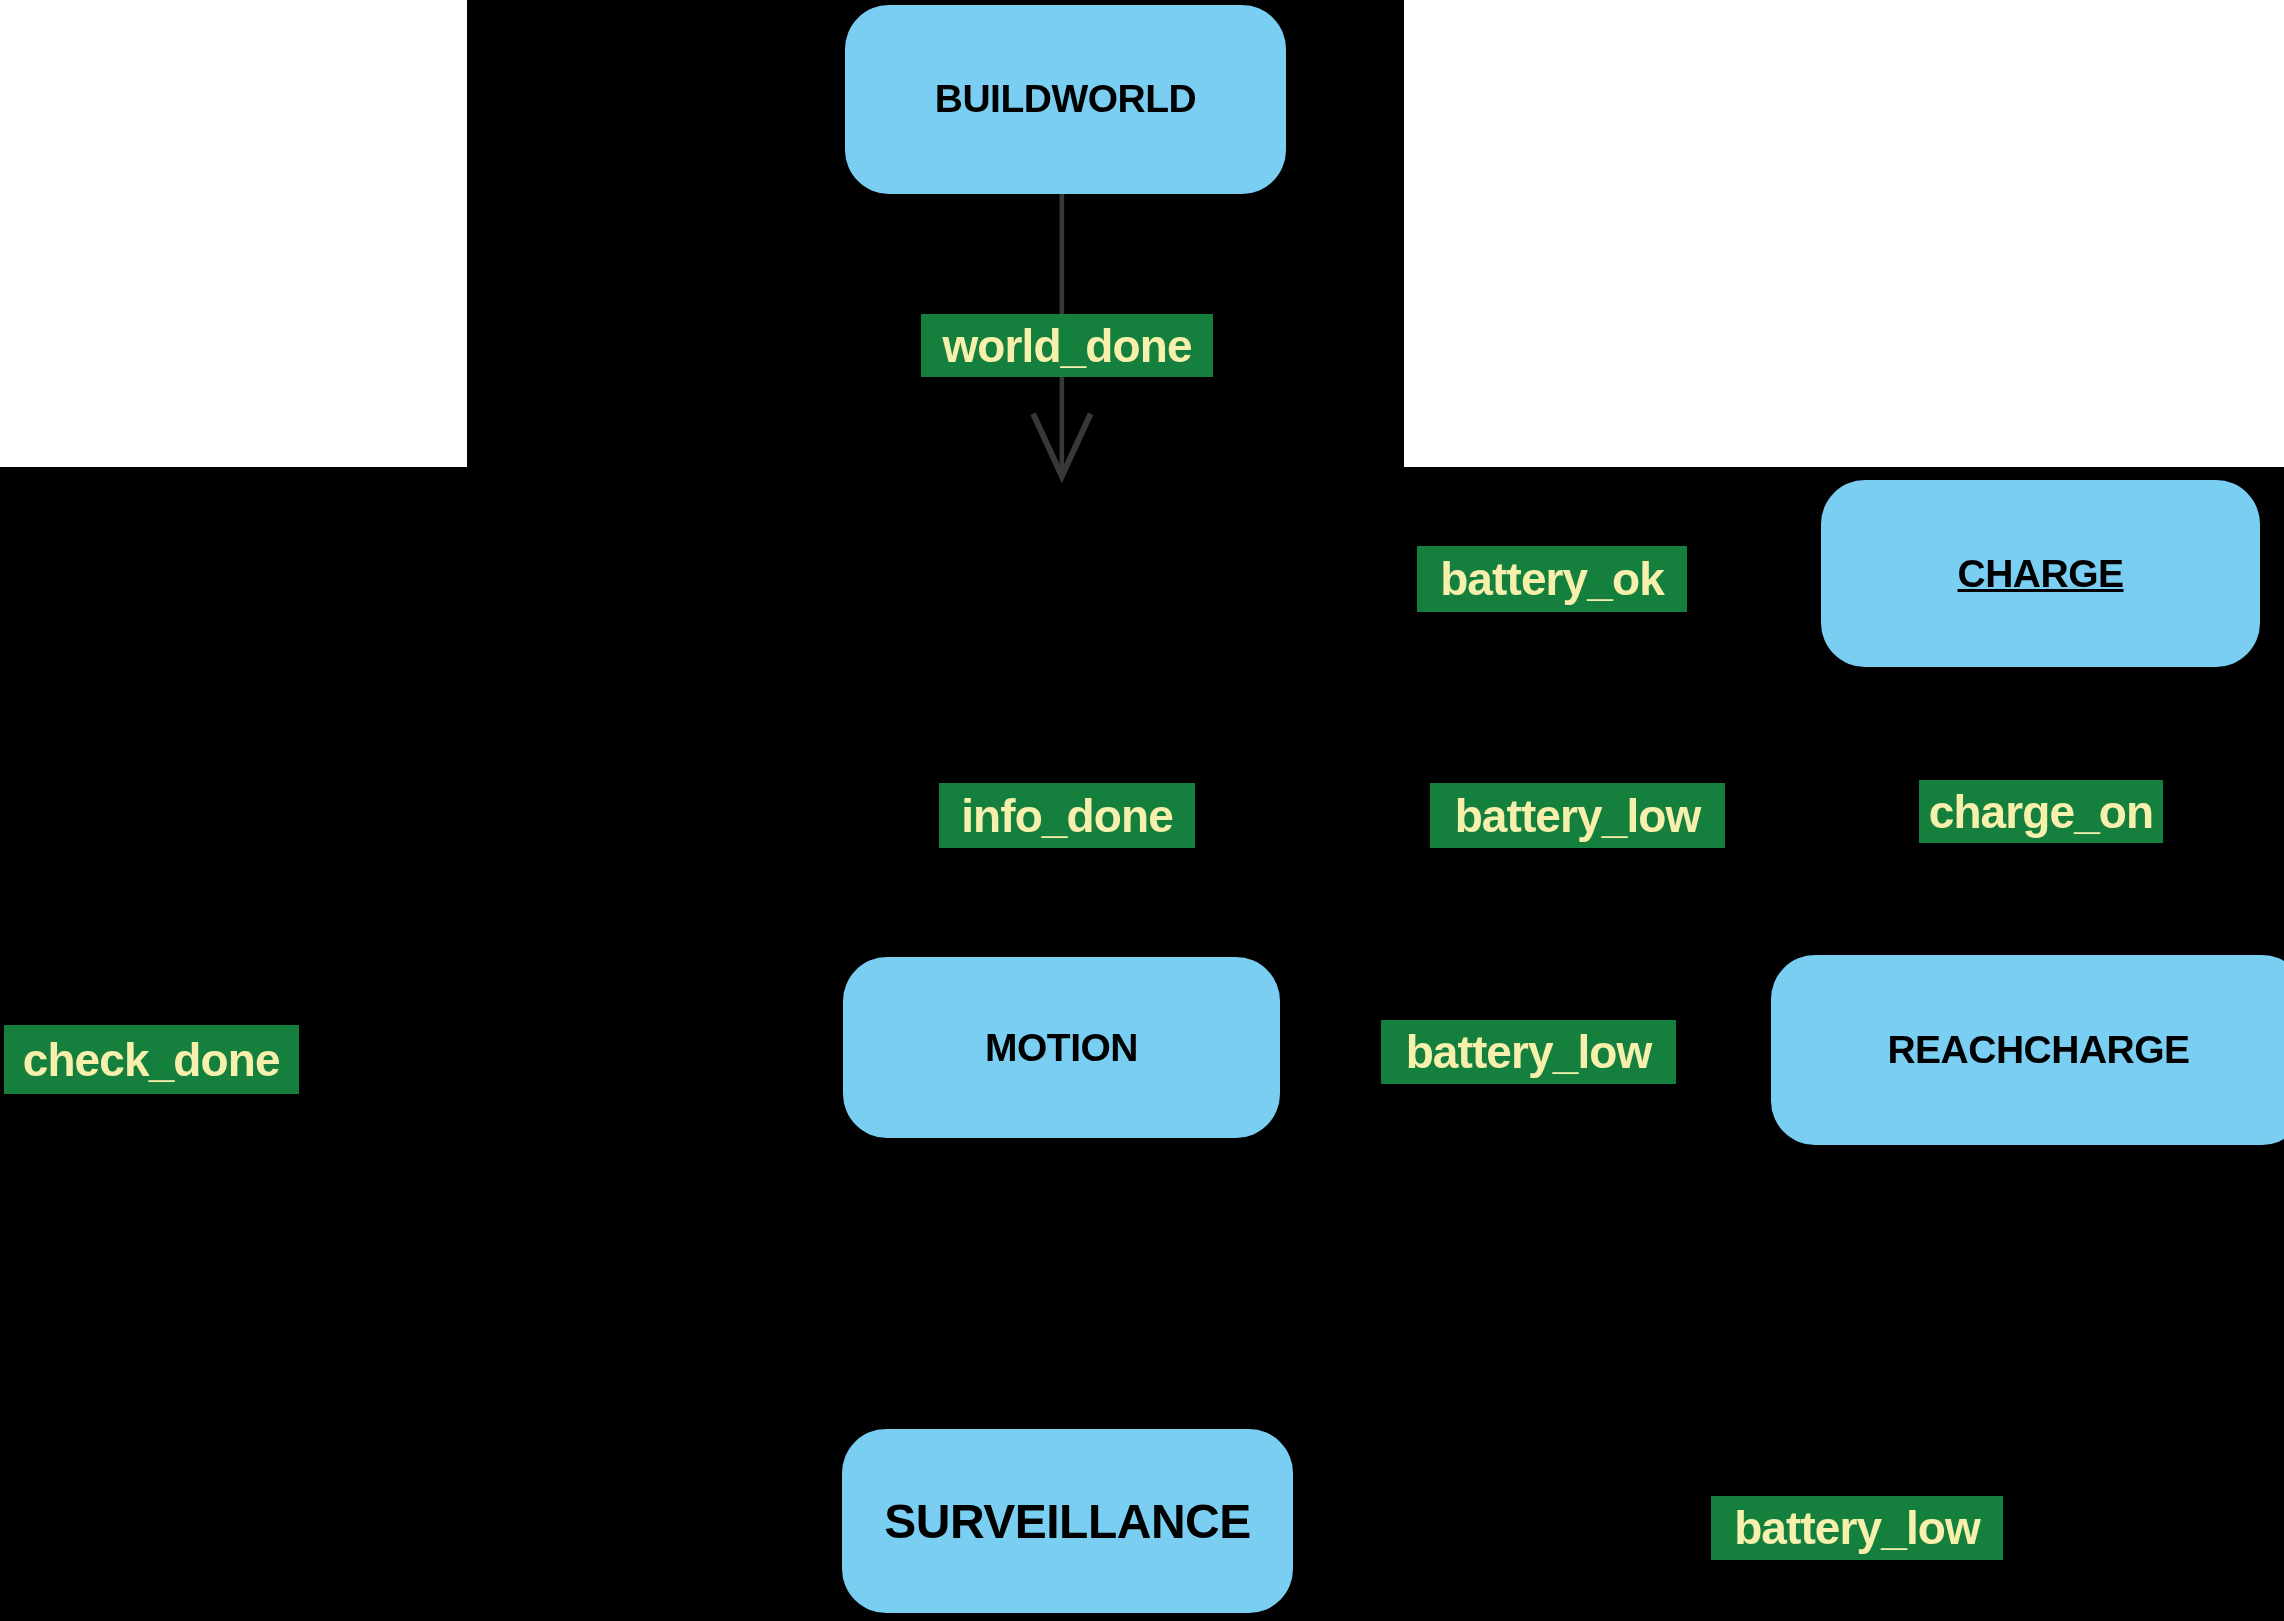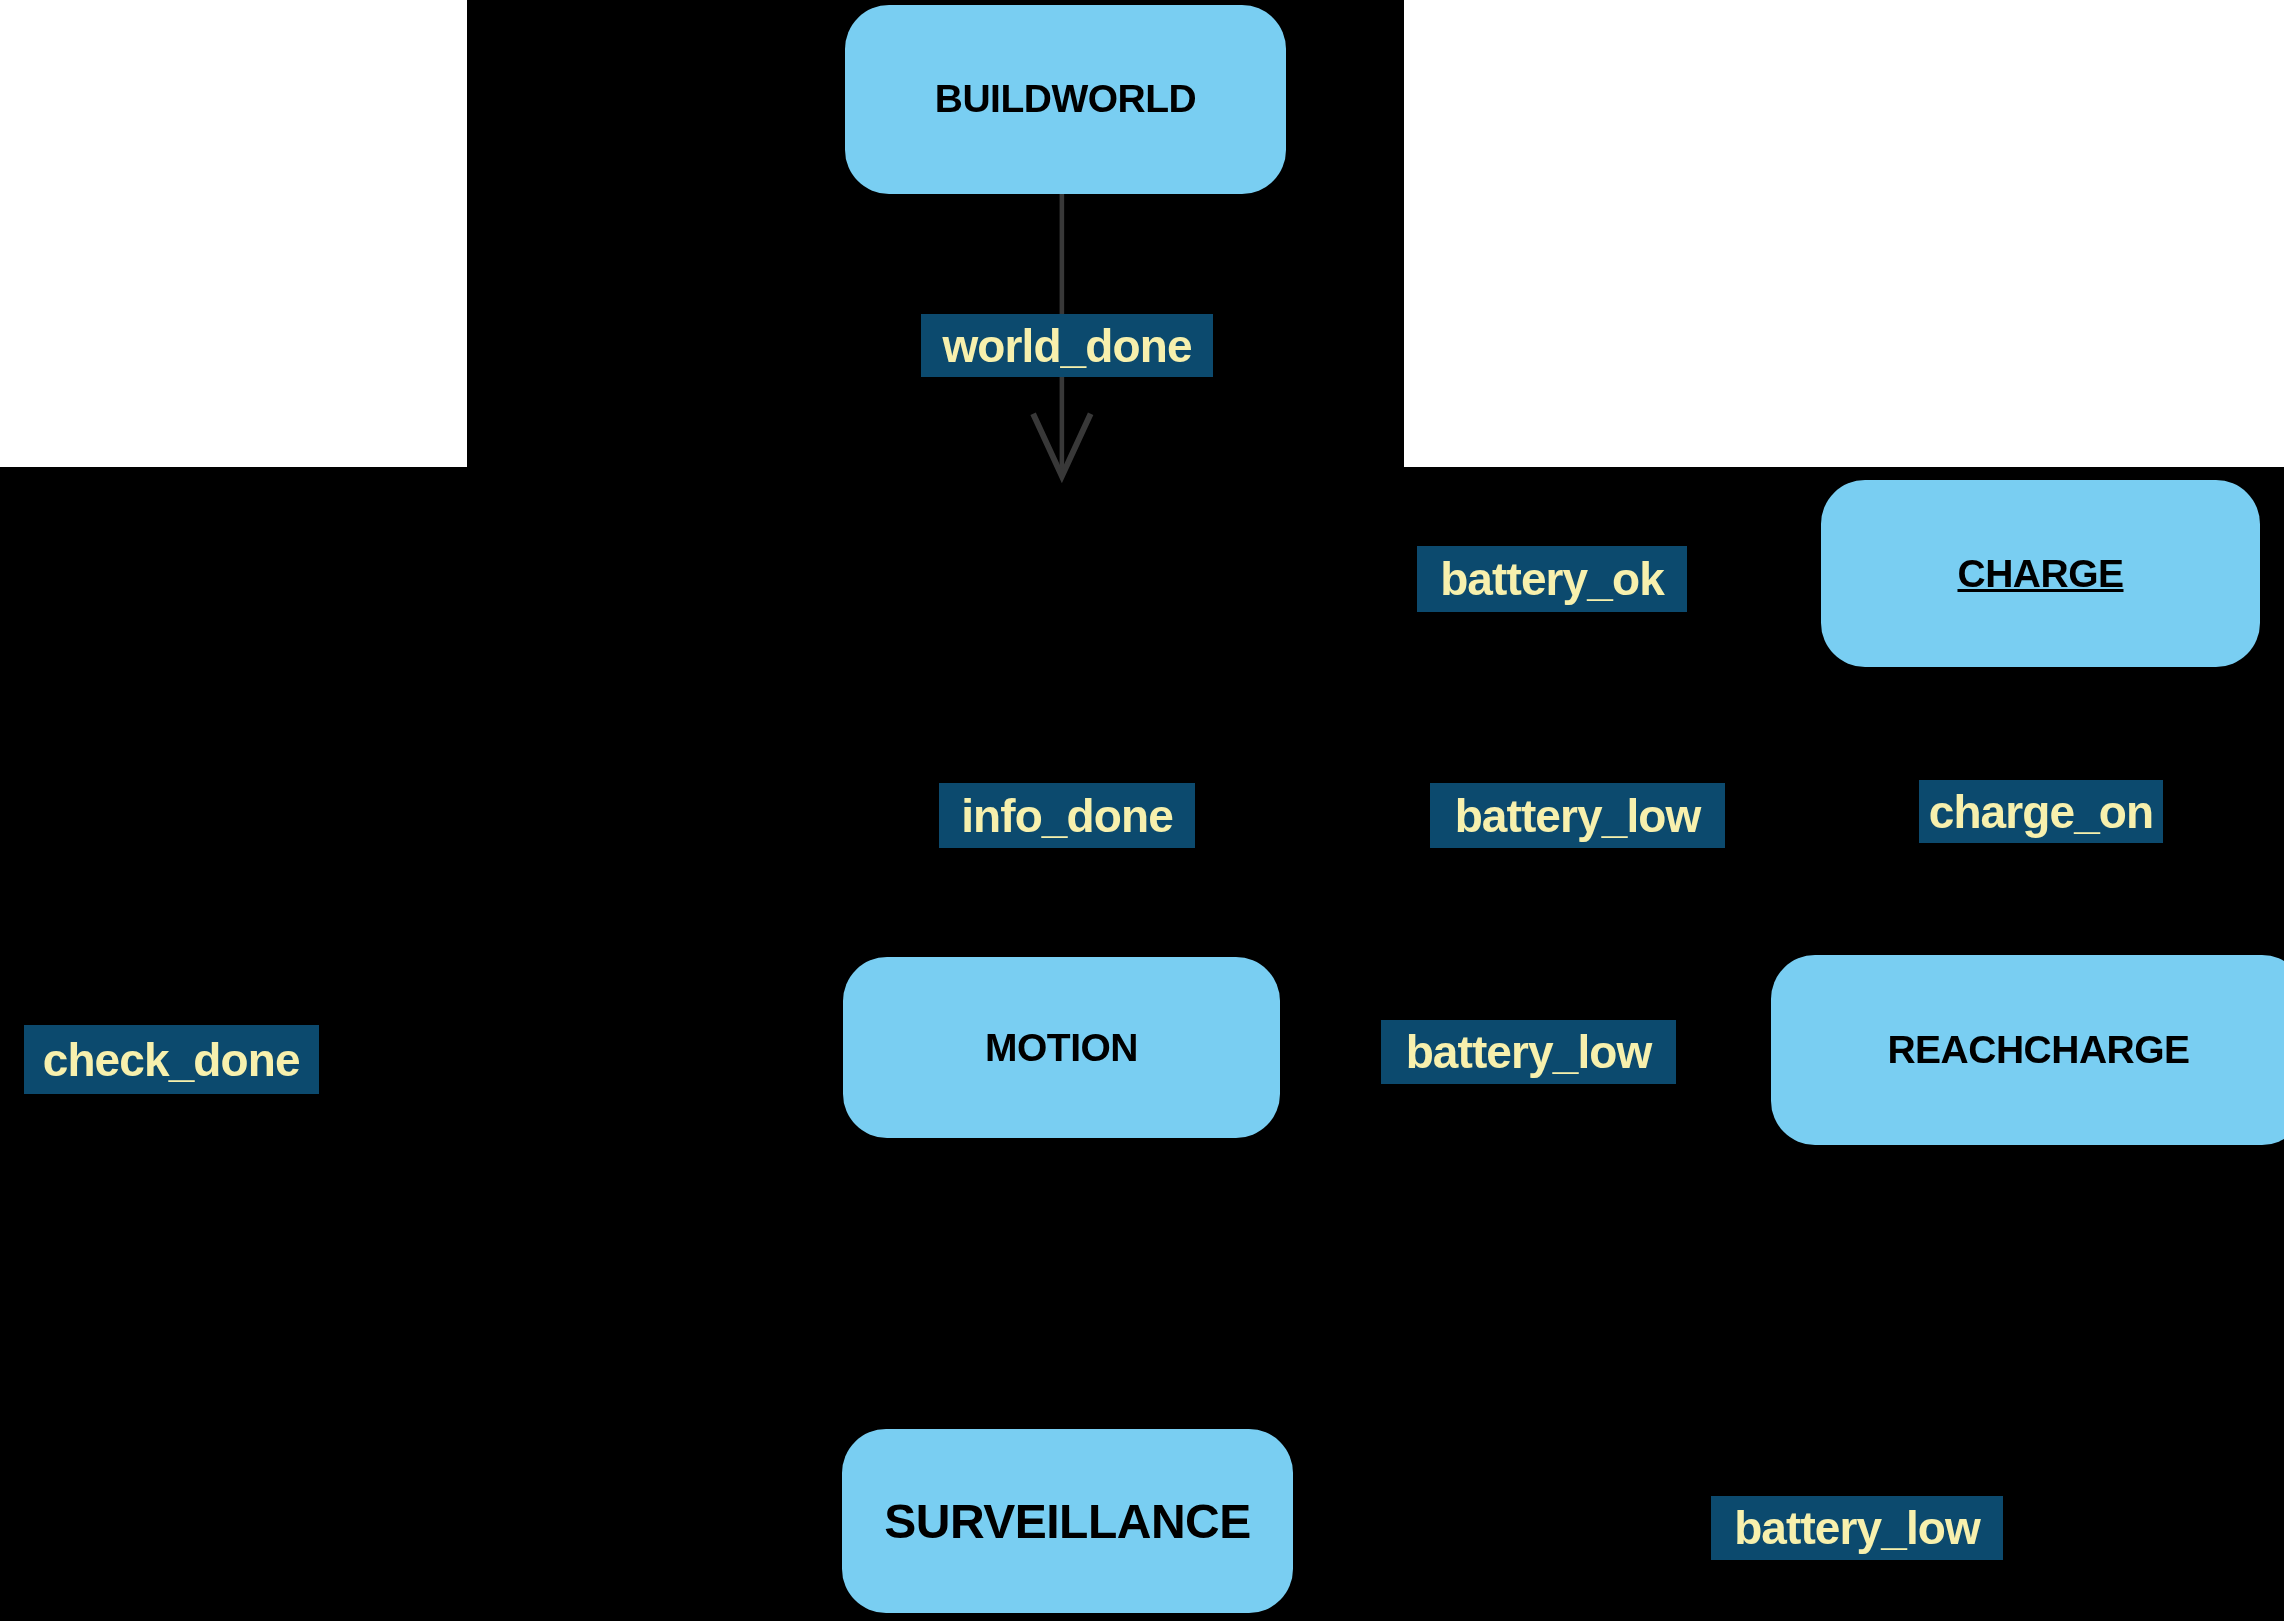--- a/index.html
+++ b/index.html
@@ -33,21 +33,21 @@
     align-items: center;
     justify-content: center;
     color: #000000;
     font-weight: bold;
     font-size: 39px;
     letter-spacing: -0.5px;
     white-space: nowrap;
   }
   .elabel {
     position: absolute;
-    background: #0c4a6e;
+    background: #15803d;
     display: flex;
     align-items: center;
     justify-content: center;
     color: #F7F0AD;
     font-weight: bold;
     font-size: 46px;
     letter-spacing: -0.9px;
     white-space: nowrap;
   }
 </style>
@@ -68,18 +68,18 @@
   <div class="node" style="left:1821px; top:480px; width:439px;  height:187px;text-decoration:underline;">CHARGE</div>
   <div class="node" style="left:843px; top:957px; width:437px;  height:181px;">MOTION</div>
   <div class="node" style="left:1771px; top:955px; width:535px; height:190px;">REACHCHARGE</div>
   <div class="node" style="left:842px; top:1429px; width:451px;  height:184px; font-size:48px;">SURVEILLANCE</div>
 
   <div class="elabel" style="left:921px; top:314px;  width:292px; height:63px;">world_done</div>
   <div class="elabel" style="left:1417px; top:546px; width:270px; height:66px;">battery_ok</div>
   <div class="elabel" style="left:939px; top:783px; width:256px; height:65px;">info_done</div>
   <div class="elabel" style="left:1430px; top:783px; width:295px; height:65px;">battery_low</div>
   <div class="elabel" style="left:1919px; top:780px; width:244px; height:63px;">charge_on</div>
-  <div class="elabel" style="left:3.7px;    top:1025px; width:295px; height:69px;margin-left:20px;">check_done</div>
+  <div class="elabel" style="left:3.7px;    top:1025px; width:295px; height:69px;">check_done</div>
   <div class="elabel" style="left:1381px; top:1020px; width:295px; height:64px;">battery_low</div>
   <div class="elabel" style="left:1711px; top:1496px; width:292px; height:64px;">battery_low</div>
 
 </div>
 
 
 </body></html>

